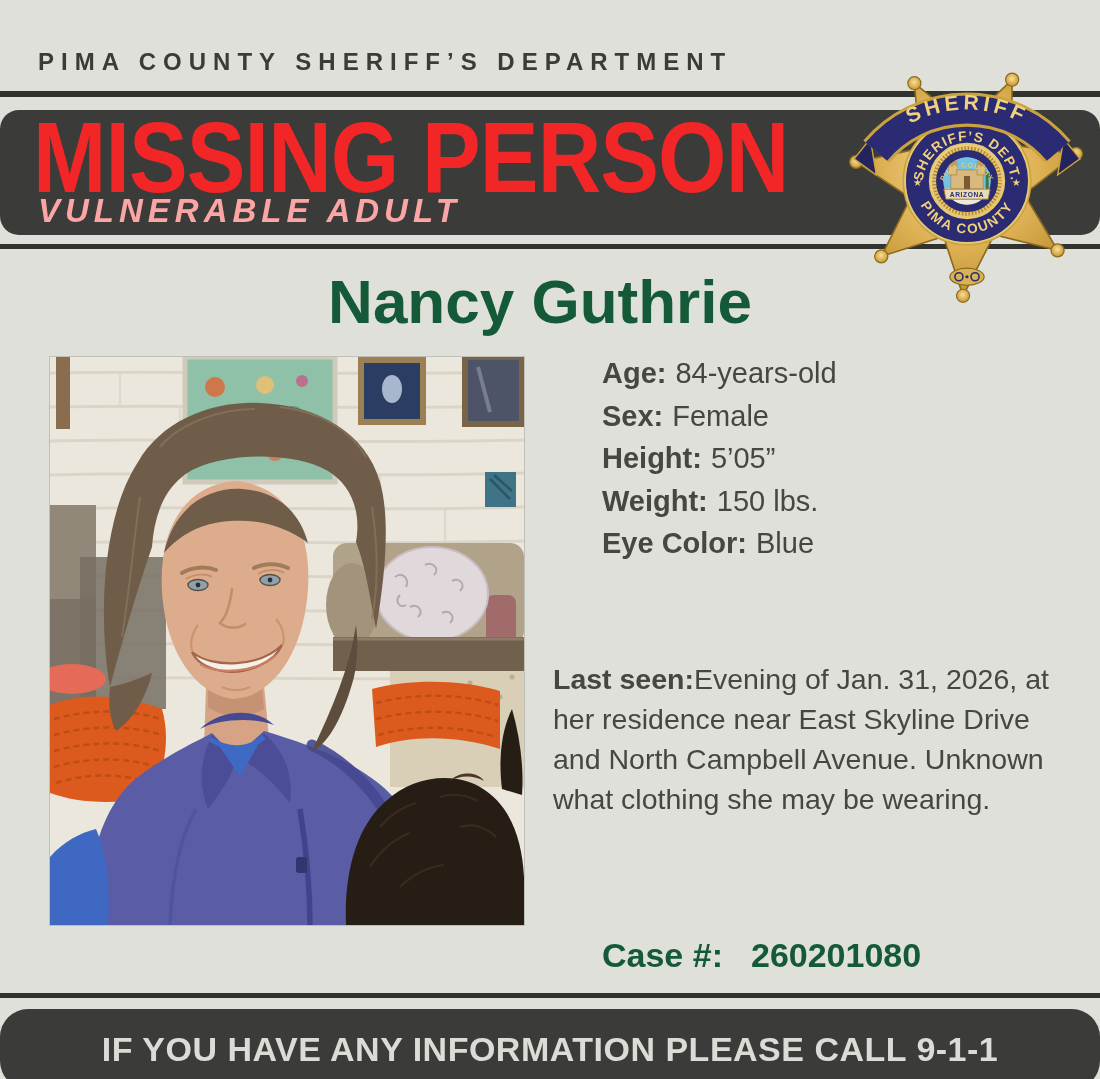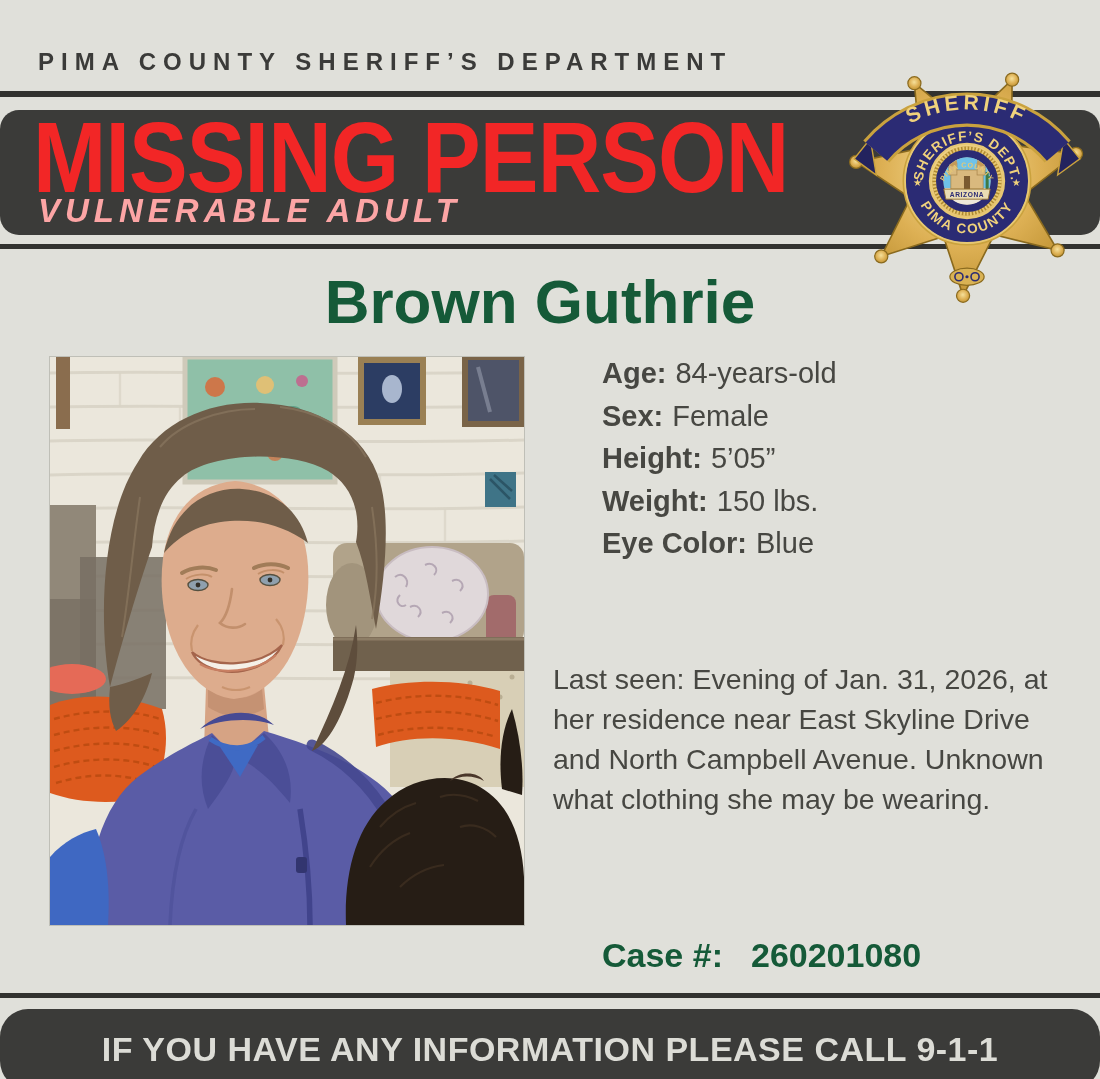--- a/index.html
+++ b/index.html
@@ -40,21 +40,21 @@
     font-size:62px;font-weight:800;color:#155a38;letter-spacing:0px;
   }
   .photo{position:absolute;left:50px;top:357px;width:474px;height:568px;outline:1px solid rgba(90,90,80,0.25);}
   .details{position:absolute;left:602px;top:352px;}
   .detail-row{font-size:29px;line-height:42.5px;color:#474742;white-space:nowrap;}
   .detail-row .dl{font-weight:700;margin-right:9px;}
   .last-seen{
     position:absolute;left:553px;top:630px;width:507px;
     font-size:28.5px;line-height:40px;color:#474742;
   }
-  .last-seen .ll{font-weight:400;margin-right:8px;}
+  .last-seen .ll{font-weight:700;}
   .case-line{
     position:absolute;left:602px;top:936px;font-size:34px;font-weight:700;
     color:#155a38;white-space:nowrap;
   }
   .case-line .cl{margin-right:28px;}
 </style>
 </head>
 <body>
 
 <div class="poster">
@@ -148,21 +148,21 @@
     </g>
 
     <g>
       <ellipse cx="120" cy="233" rx="17" ry="8.5" fill="#d9b254" stroke="#8a6a1e" stroke-width="1.2"></ellipse>
       <circle cx="112" cy="233" r="4" fill="none" stroke="#2b2b74" stroke-width="1.6"></circle>
       <circle cx="128" cy="233" r="4" fill="none" stroke="#2b2b74" stroke-width="1.6"></circle>
       <circle cx="120" cy="233" r="1.6" fill="#2b2b74"></circle>
     </g>
   </svg>
 
-  <div class="person-name">Brown Guthrie</div>
+  <div class="person-name">Nancy Guthrie</div>
 
   <svg class="photo" viewBox="0 0 474 568" preserveAspectRatio="none" role="img">
 
     <g>
       <rect x="0" y="0" width="474" height="568" fill="#ebe7dc"></rect>
       <g stroke="#d9d4c6" stroke-width="3" fill="none" opacity="0.9">
         <path d="M 0,16 C 120,13 300,19 474,15"></path>
         <path d="M 0,50 C 140,47 320,53 474,49"></path>
         <path d="M 0,84 C 150,80 300,88 474,83"></path>
         <path d="M 0,118 C 130,114 310,121 474,116"></path>

